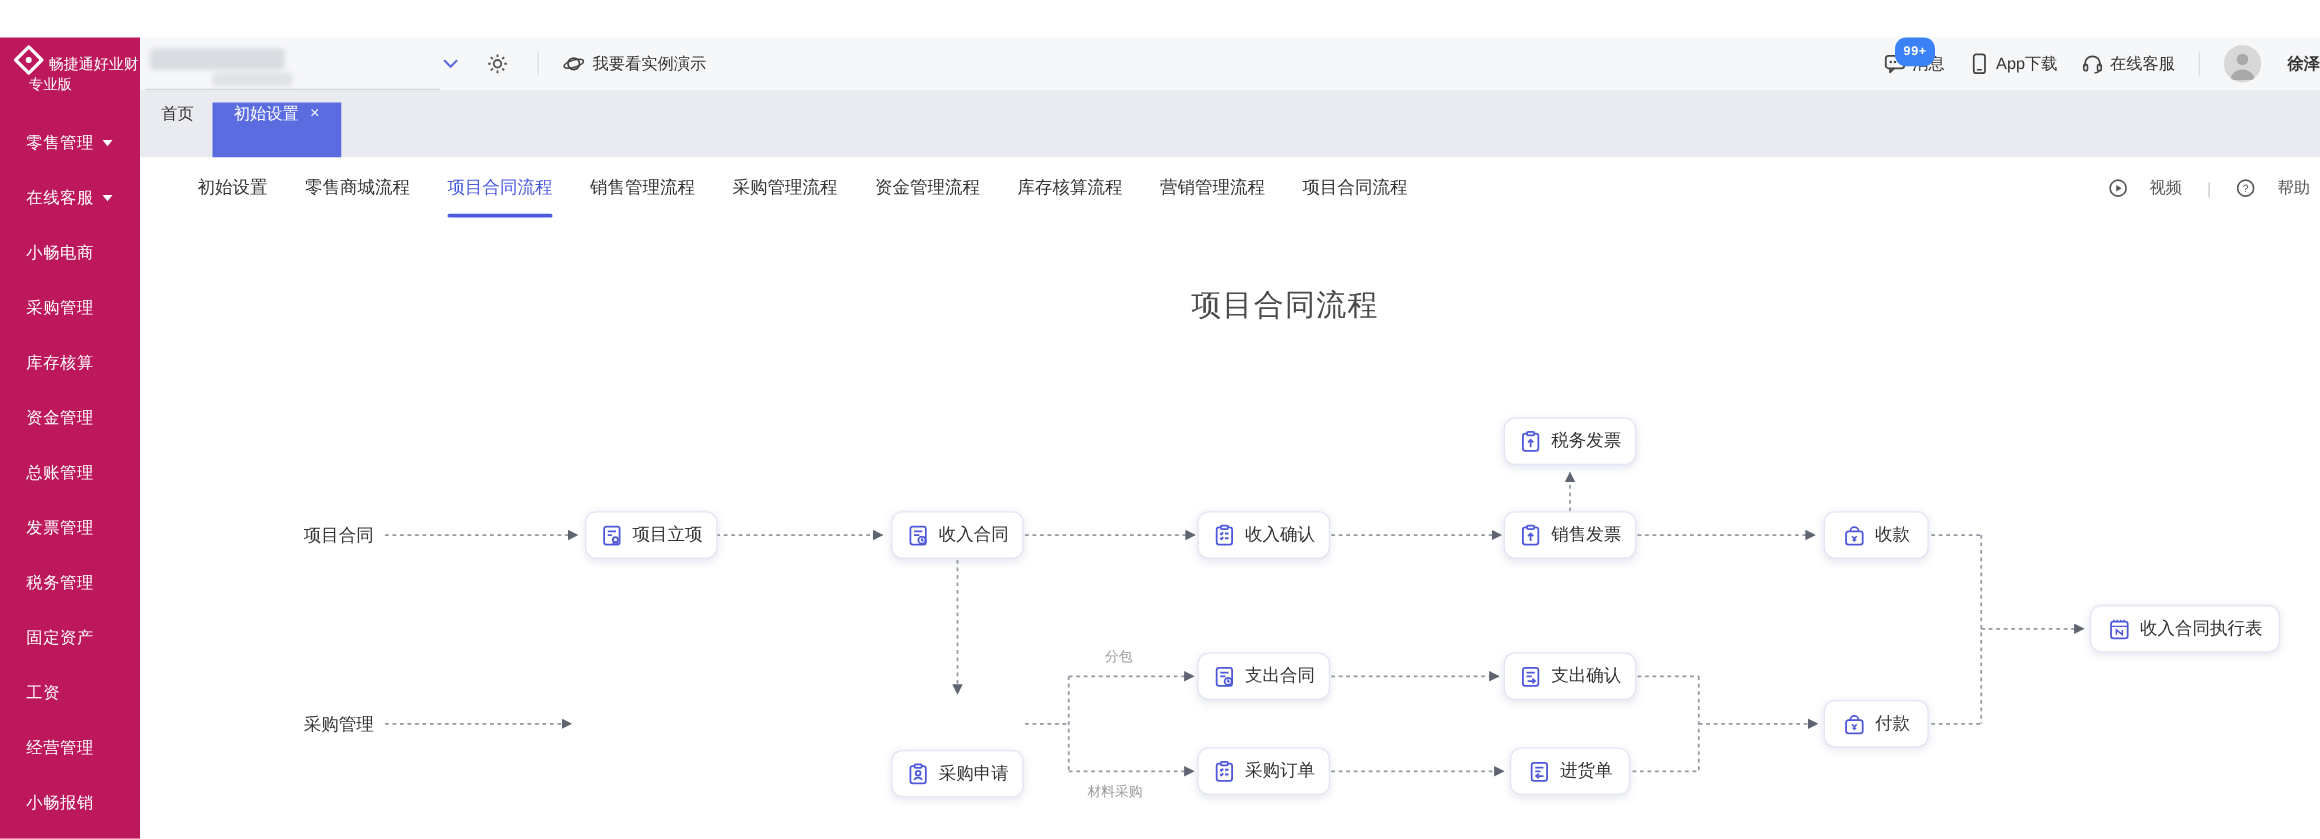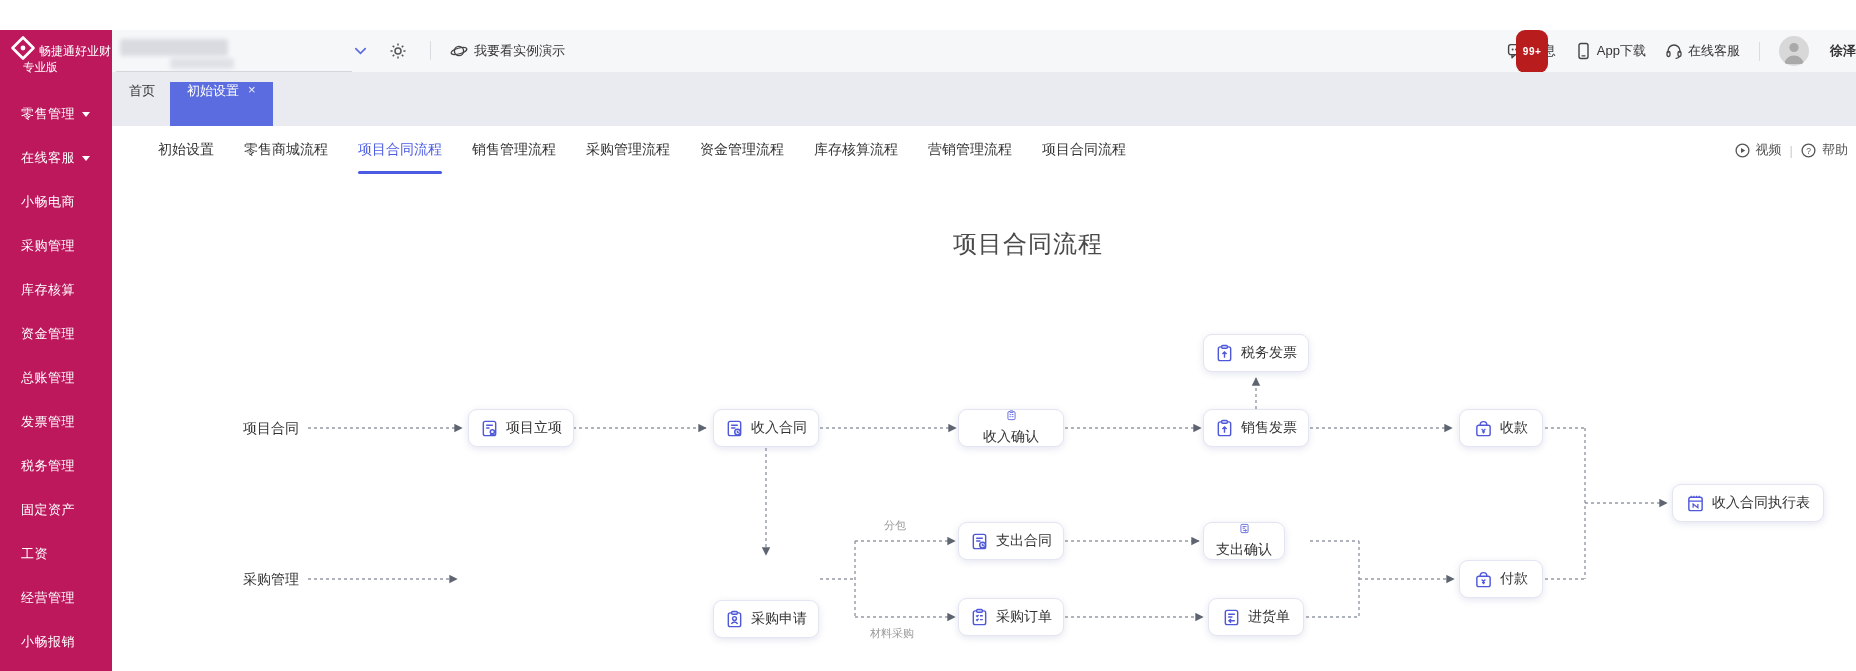--- a/index.html
+++ b/index.html
@@ -22,40 +22,40 @@
   
   .header { position:absolute; left:112px; top:30px; right:0; height:42px; background:#f6f7f9; }
   .blur1 { position:absolute; left:8px; top:9px; width:108px; height:17px; background:#c6c9d2; opacity:.6; filter:blur(2px); border-radius:3px; }
   .blur2 { position:absolute; left:58px; top:28px; width:64px; height:11px; background:#cdd0d8; opacity:.55; filter:blur(2px); border-radius:3px; }
   .hdr-underline { position:absolute; left:4px; top:41px; width:236px; height:1px; background:#d4d6dc; }
   .hdr-abs { position:absolute; display:flex; align-items:flex-start; }
   .hdr-divider { width:1px; height:19px; background:#dadce2; }
   .demo-link { font-size:13px; color:#333; margin-left:6px; cursor:pointer; }
   .hdr-right { position:absolute; right:0; top:0; bottom:0; display:flex; align-items:center; gap:19px; font-size:13px; color:#333; }
   .hdr-item { display:flex; align-items:center; gap:5px; cursor:pointer; position:relative; white-space:nowrap; }
-  .badge { position:absolute; top:-12px; left:9px; background:#b91c1c; color:#fff; font-size:10px;
-    font-weight:bold; padding:16px 7px; border-radius:9px; letter-spacing:.5px; }
+  .badge { position:absolute; top:-12px; left:9px; background:#3b82f6; color:#fff; font-size:10px;
+    font-weight:bold; padding:6px 7px; border-radius:9px; letter-spacing:.5px; }
   .avatar { width:30px; height:30px; border-radius:50%; background:#d8d8d8; position:relative; overflow:hidden; cursor:pointer; }
   .username { margin-left:-12px; padding-left:14px; white-space:nowrap;font-weight:bold; }
 
   
   .tabstrip { position:absolute; left:112px; top:72px; right:0; height:54px; background:#e9ebf0;
     display:flex; align-items:flex-end; padding-left:2px; }
   .wtab { height:44px; display:flex; align-items:flex-start; padding:0 15px; font-size:13px; color:#333; cursor:pointer; }
   .wtab.active { background:#5b6ce0; color:#fff; padding:0 17px; gap:9px; }
   .wtab .close { font-size:13px; opacity:.9; cursor:pointer; }
 
   
   .panel { position:absolute; left:112px; top:126px; right:0; bottom:0; background:#fff; }
   .nav-row { position:absolute; left:0; top:0; right:0; height:48px; display:flex; align-items:center;
     padding-left:46px; gap:30px; font-size:14px; color:#333; }
   .nav-tab { cursor:pointer; position:relative; height:48px; display:flex; align-items:center; white-space:nowrap; }
   .nav-tab.active { color:#4a5be2; }
   .nav-underline { position:absolute; left:0; right:0; bottom:0; height:3px; background:#4a5be2; border-radius:2px; }
-  .nav-right { position:absolute; right:8px; top:0; height:48px; display:flex; align-items:center; gap:6px;
+  .nav-right { position:absolute; right:8px; top:0; height:48px; display:flex; align-items:center; gap:18px;
     font-size:13px; color:#555; }
   .nav-right .sep { color:#ccc; margin:0 2px; }
   .nav-right span { cursor:pointer; }
 
   .flow-title { position:absolute; left:916px; top:102px; transform:translateX(-50%);
     font-size:24px; color:#4a4a4a; font-weight:500; letter-spacing:1px; white-space:nowrap; }
 
   .flow-canvas { position:absolute; left:0; top:0; width:1744px; height:545px; }
   .node { position:absolute; height:38px; background:#fff; border:1px solid #e3e5f2; border-radius:9px;
     box-shadow:0 2px 7px rgba(90,100,160,.16); display:flex; align-items:center; justify-content:center;
@@ -296,21 +296,21 @@
     <svg width="19" height="19" viewBox="0 0 20 20">
         <g stroke="#4f58d9" stroke-width="1.5" fill="none">
           <rect x="3.5" y="2.5" width="13" height="15" rx="2"></rect>
           <path d="M6.5 6.5 H13.5 M6.5 9.5 H11"></path>
           <circle cx="13.2" cy="13.8" r="3" fill="#eceeff"></circle>
           <path d="M13.2 12.3 V13.9 L14.4 14.6"></path>
         </g>
       </svg>
     <span>收入合同</span>
   </div>
-  <div class="node" style="left:846px; top:283px; width:106px;flex-direction:column;">
+  <div class="node" style="left:846px; top:283px; width:106px;">
     <svg width="19" height="19" viewBox="0 0 20 20">
         <g stroke="#4f58d9" stroke-width="1.5" fill="none">
           <rect x="3.5" y="3" width="13" height="14.5" rx="2"></rect>
           <rect x="7" y="1.5" width="6" height="3" rx="1" fill="#eceeff"></rect>
           <path d="M6.5 8 L7.5 9 L9 7.3 M10.5 8.2 H13.5 M6.5 12 L7.5 13 L9 11.3 M10.5 12.2 H13.5"></path>
         </g>
       </svg>
     <span>收入确认</span>
   </div>
   <div class="node" style="left:1091px; top:283px; width:106px;">
@@ -358,21 +358,21 @@
     <svg width="19" height="19" viewBox="0 0 20 20">
         <g stroke="#4f58d9" stroke-width="1.5" fill="none">
           <rect x="3.5" y="2.5" width="13" height="15" rx="2"></rect>
           <path d="M6.5 6.5 H13.5 M6.5 9.5 H11"></path>
           <circle cx="13.2" cy="13.8" r="3" fill="#eceeff"></circle>
           <path d="M13.2 12.3 V13.9 L14.4 14.6"></path>
         </g>
       </svg>
     <span>支出合同</span>
   </div>
-  <div class="node" style="left:1091px; top:396px; width:82px;flex-direction:column;">
+  <div class="node" style="left:1091px; top:396px; width:106px;">
     <svg width="19" height="19" viewBox="0 0 20 20">
         <g stroke="#4f58d9" stroke-width="1.5" fill="none">
           <rect x="3.5" y="2.5" width="13" height="15" rx="2"></rect>
           <path d="M6.5 6.5 H13.5 M6.5 9.5 H11"></path>
           <path d="M7.5 13.5 H13.5 M11.5 11.5 L13.7 13.5 L11.5 15.5"></path>
         </g>
       </svg>
     <span>支出确认</span>
   </div>
   <div class="node" style="left:846px; top:472px; width:106px;">

